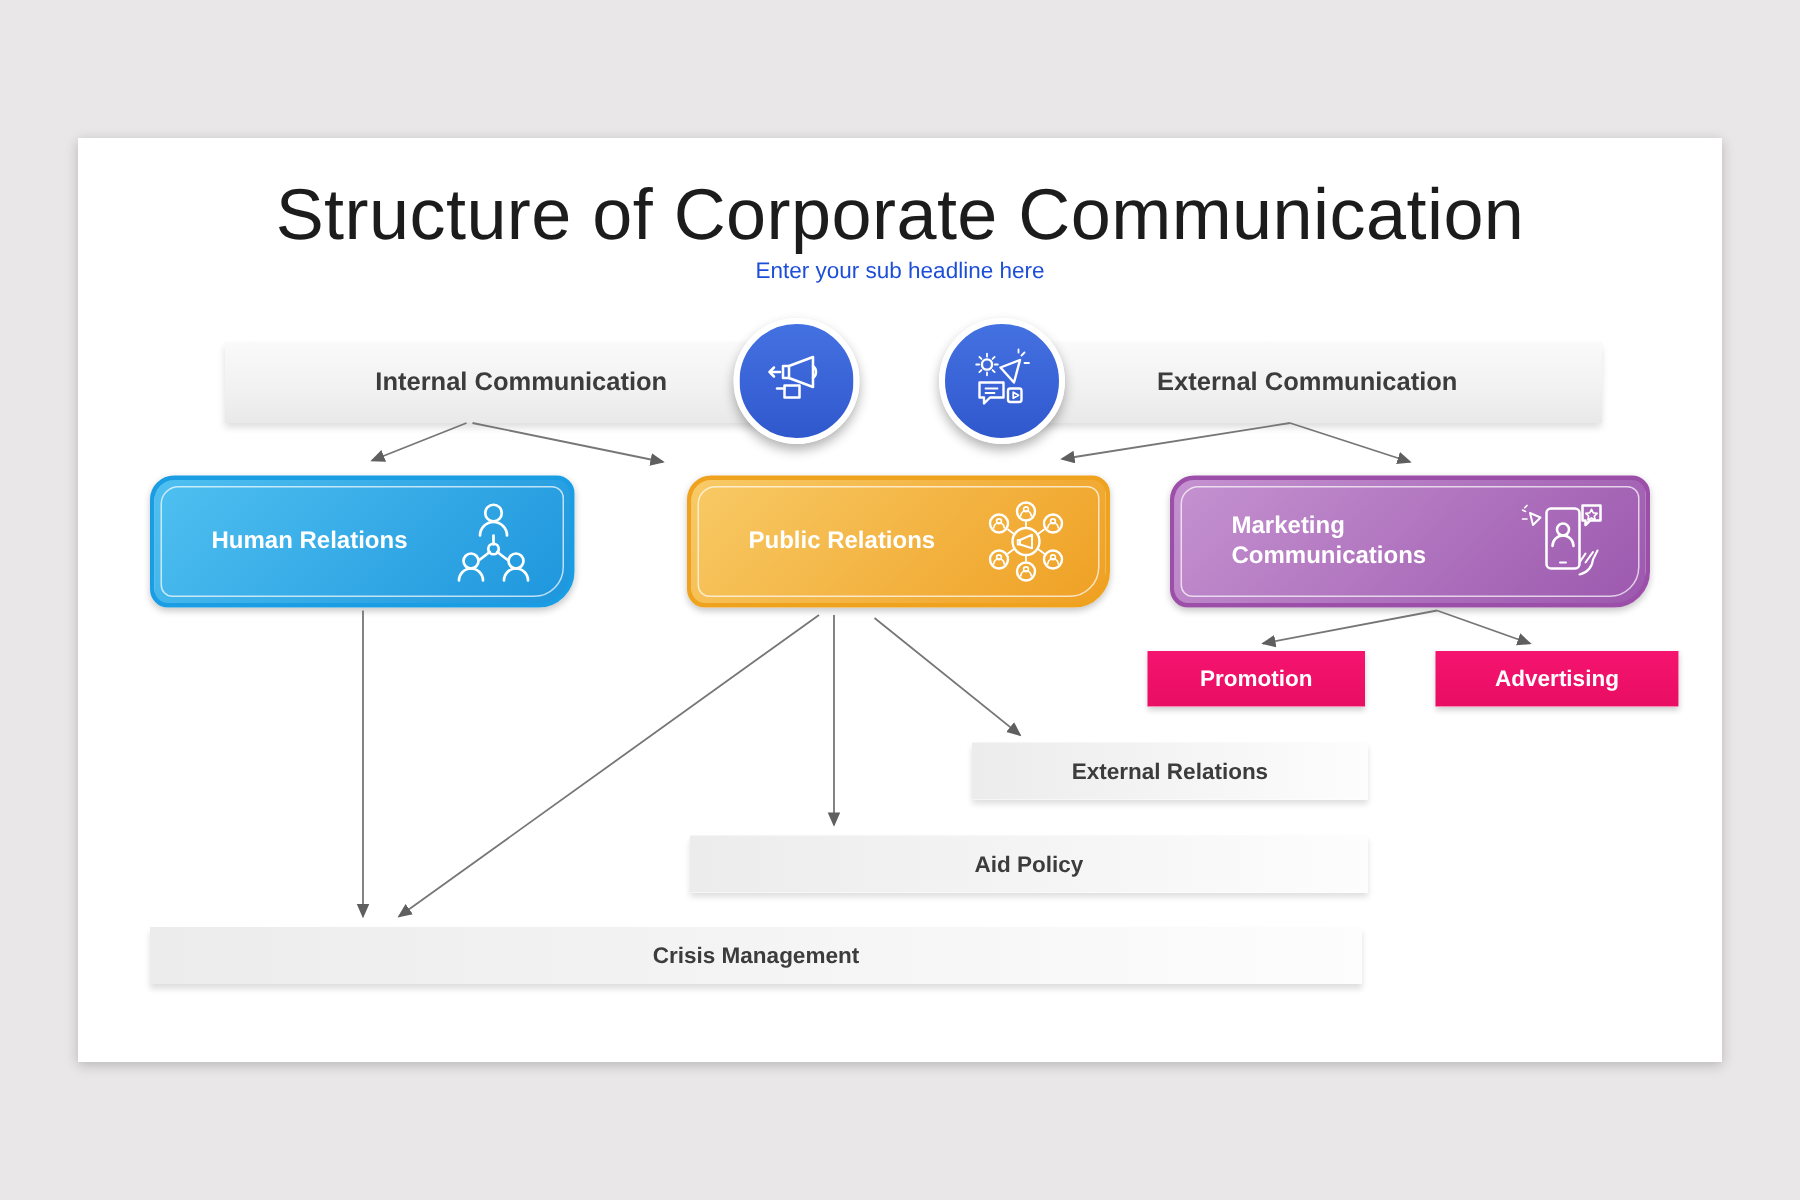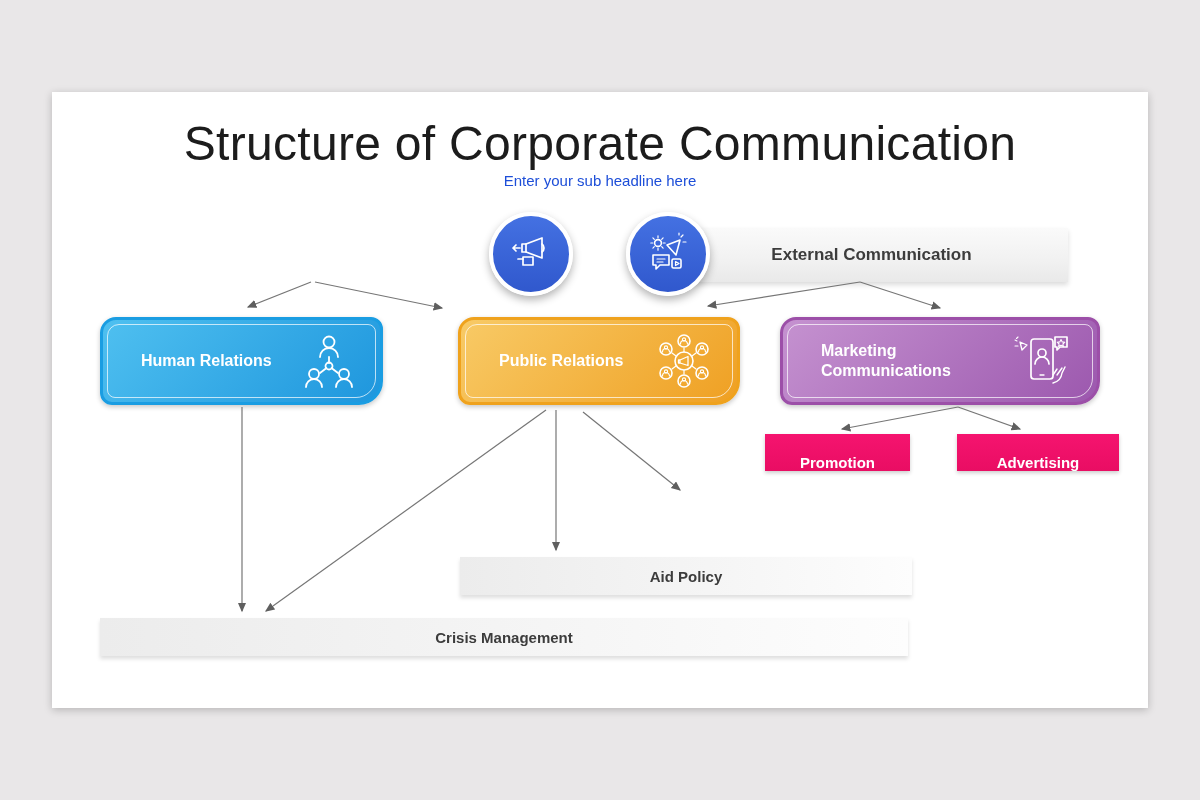--- a/index.html
+++ b/index.html
@@ -51,21 +51,21 @@
   .branch .lbl{max-width:165px;line-height:1.25;}
   .branch.human{left:48px;width:283px;border:3px solid #1a9de2;
     background:linear-gradient(135deg,#5dc6f2 0%,#4fc0f0 0%,#1e96dd 100%);}
   .branch.public{left:406px;width:282px;border:3px solid #efa21d;
     background:linear-gradient(135deg,#f8ca66 0%,#efa023 100%);}
   .branch.marketing{left:728px;width:320px;border:3px solid #9c4fa8;
     background:linear-gradient(135deg,#c592d0 0%,#9c58ae 100%);}
   .pink-btn{
     position:absolute;top:342px;height:37px;
     background:linear-gradient(180deg,#f5146f 0%,#e90d63 100%);
-    display:flex;align-items:flex-end;justify-content:center;
+    display:flex;align-items:center;justify-content:center;
     color:#fff;font-weight:bold;font-size:15px;
     box-shadow:0 2px 4px rgba(0,0,0,.2);
   }
   .pink-btn.promotion{left:713px;width:145px;}
   .pink-btn.advertising{left:905px;width:162px;}
   .gbar{
     position:absolute;height:38px;
     background:linear-gradient(90deg,#ececec 0%,#f5f5f5 55%,#fdfdfd 100%);
     box-shadow:0 3px 4px rgba(0,0,0,.13);
     display:flex;align-items:center;justify-content:center;
@@ -99,20 +99,23 @@
         <line x1="808" y1="190" x2="888" y2="216"></line>
         <line x1="190" y1="315" x2="190" y2="519"></line>
         <line x1="494" y1="318" x2="214" y2="519"></line>
         <line x1="504" y1="318" x2="504" y2="458"></line>
         <line x1="531" y1="320" x2="628" y2="398"></line>
         <line x1="906" y1="315" x2="790" y2="337"></line>
         <line x1="906" y1="315" x2="968" y2="337"></line>
       </g>
     </svg>
 
+    <div class="hbar internal">
+      <span>Internal Communication</span>
+    </div>
     <div class="hbar external">
       <span>External Communication</span>
     </div>
 
     <div class="icon-circle int">
       <svg class="icn" width="46" height="46" viewBox="0 0 46 46" fill="none" stroke="#fff" stroke-width="1.7" stroke-linecap="round" stroke-linejoin="round">
         <path d="M18 13 L34 7 L34 27 L18 21 Z"></path>
         <path d="M34 13 a5 5 0 0 1 0 8"></path>
         <path d="M18 13 L14 13 L14 21 L18 21"></path>
         <path d="M12 17 L5 17 M8 14 L5 17 L8 20"></path>
@@ -190,20 +193,23 @@
       </svg>
     </div>
 
     <div class="pink-btn promotion">
       <span>Promotion</span>
     </div>
     <div class="pink-btn advertising">
       <span>Advertising</span>
     </div>
 
+    <div class="gbar external-relations">
+      <span>External Relations</span>
+    </div>
     <div class="gbar aid-policy">
       <span>Aid Policy</span>
     </div>
     <div class="gbar crisis">
       <span>Crisis Management</span>
     </div>
 
   </div>
 </div>
 

